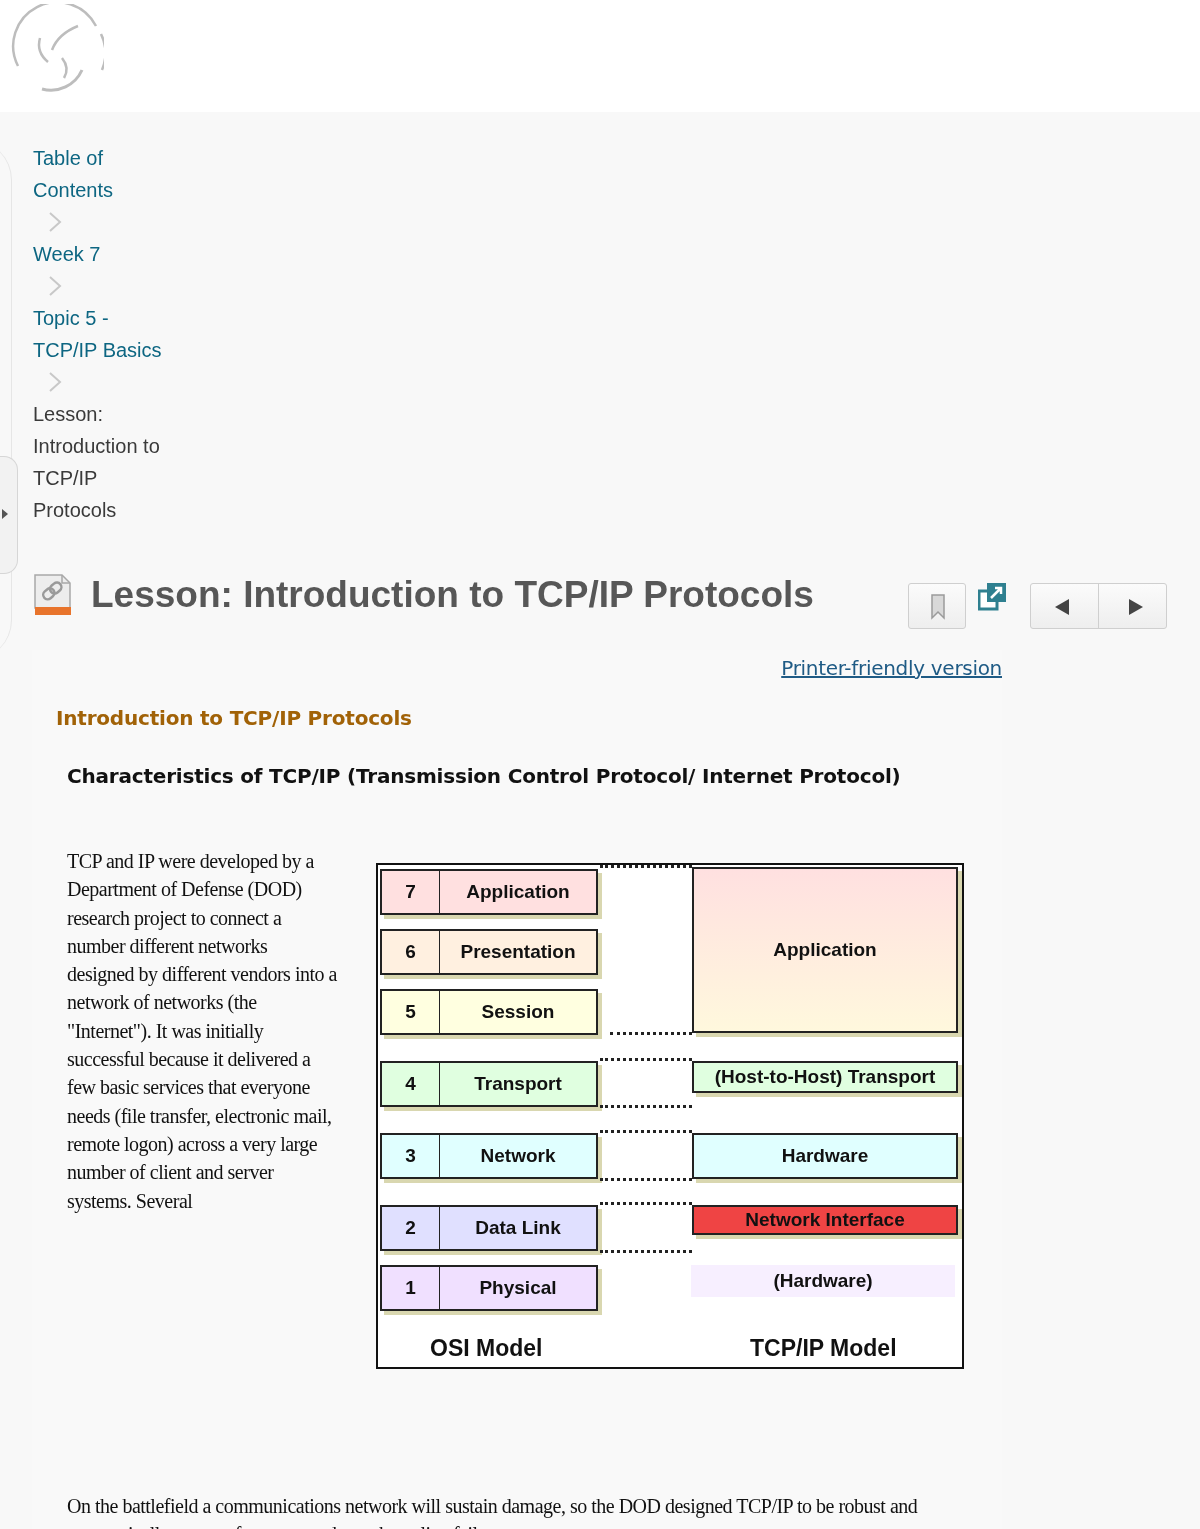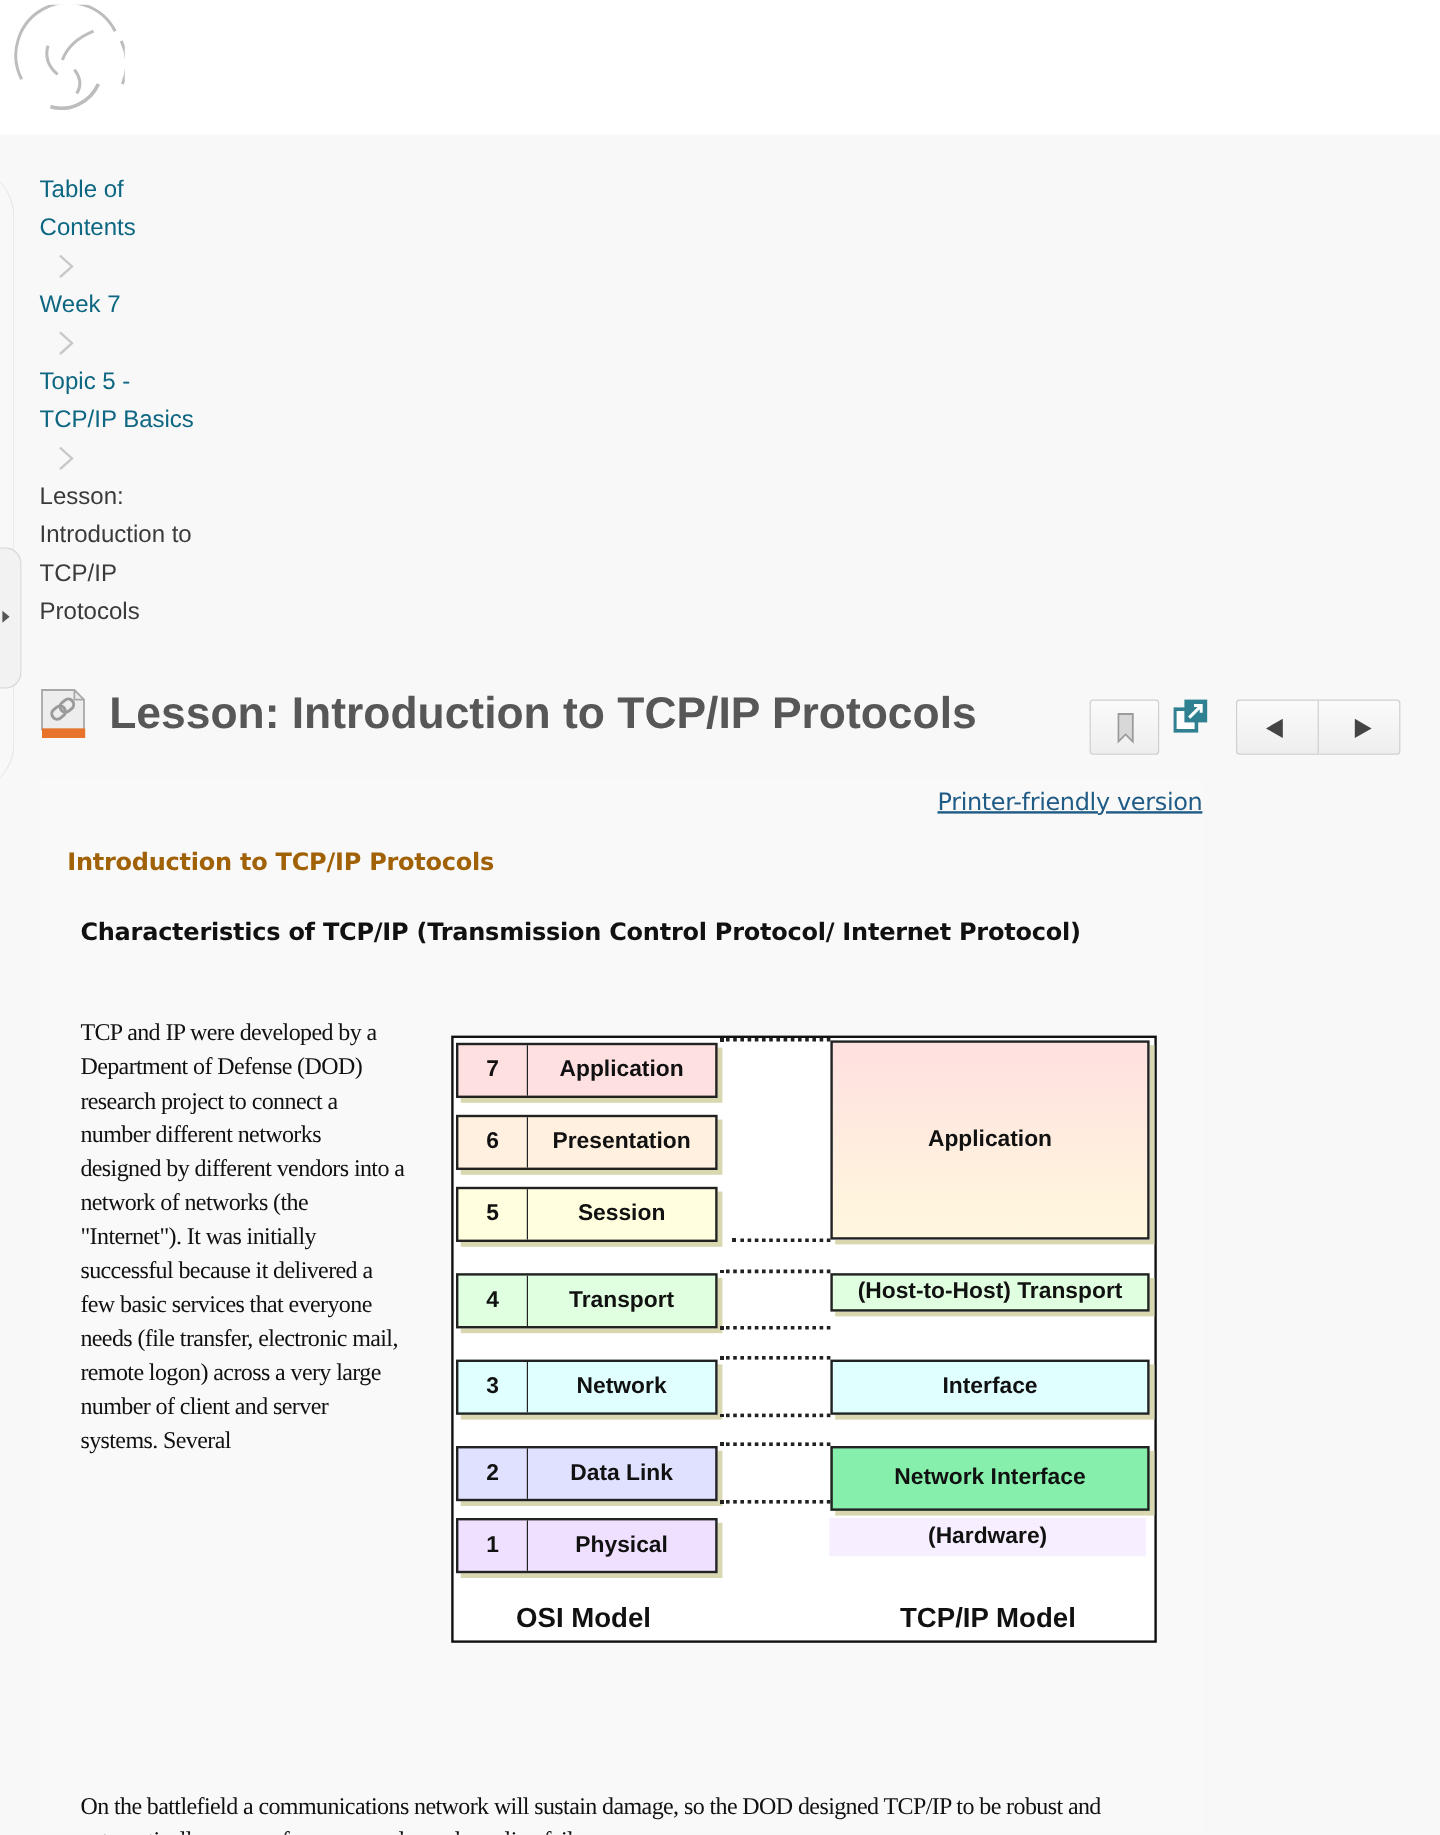--- a/index.html
+++ b/index.html
@@ -163,22 +163,22 @@
     <div class="osi-num">2</div>
     <div class="osi-name">Data Link</div>
   </div>
   <div class="osi-row" style="top:400px;background:#f0e0ff">
     <div class="osi-num">1</div>
     <div class="osi-name">Physical</div>
   </div>
 
   <div class="tcp-box" style="top:2px;height:166px;background:linear-gradient(#ffe0e0,#fff8dd)">Application</div>
   <div class="tcp-box" style="top:196px;height:32px;background:#e0ffe0">(Host-to-Host) Transport</div>
-  <div class="tcp-box" style="top:268px;height:46px;background:#e0ffff">Interface</div>
-  <div class="tcp-box" style="top:340px;height:54px;background:#86efac">Network Interface</div>
+  <div class="tcp-box" style="top:268px;height:46px;background:#e0ffff">Hardware</div>
+  <div class="tcp-box" style="top:340px;height:30px;background:#ef4444">Network Interface</div>
   <div class="hw-box">(Hardware)</div>
 
   <div class="dots" style="left:222px;top:0px;width:92px"></div>
   <div class="dots" style="left:232px;top:167px;width:82px"></div>
   <div class="dots" style="left:222px;top:193px;width:92px"></div>
   <div class="dots" style="left:222px;top:240px;width:92px"></div>
   <div class="dots" style="left:222px;top:265px;width:92px"></div>
   <div class="dots" style="left:222px;top:313px;width:92px"></div>
   <div class="dots" style="left:222px;top:337px;width:92px"></div>
   <div class="dots" style="left:222px;top:385px;width:92px"></div>

